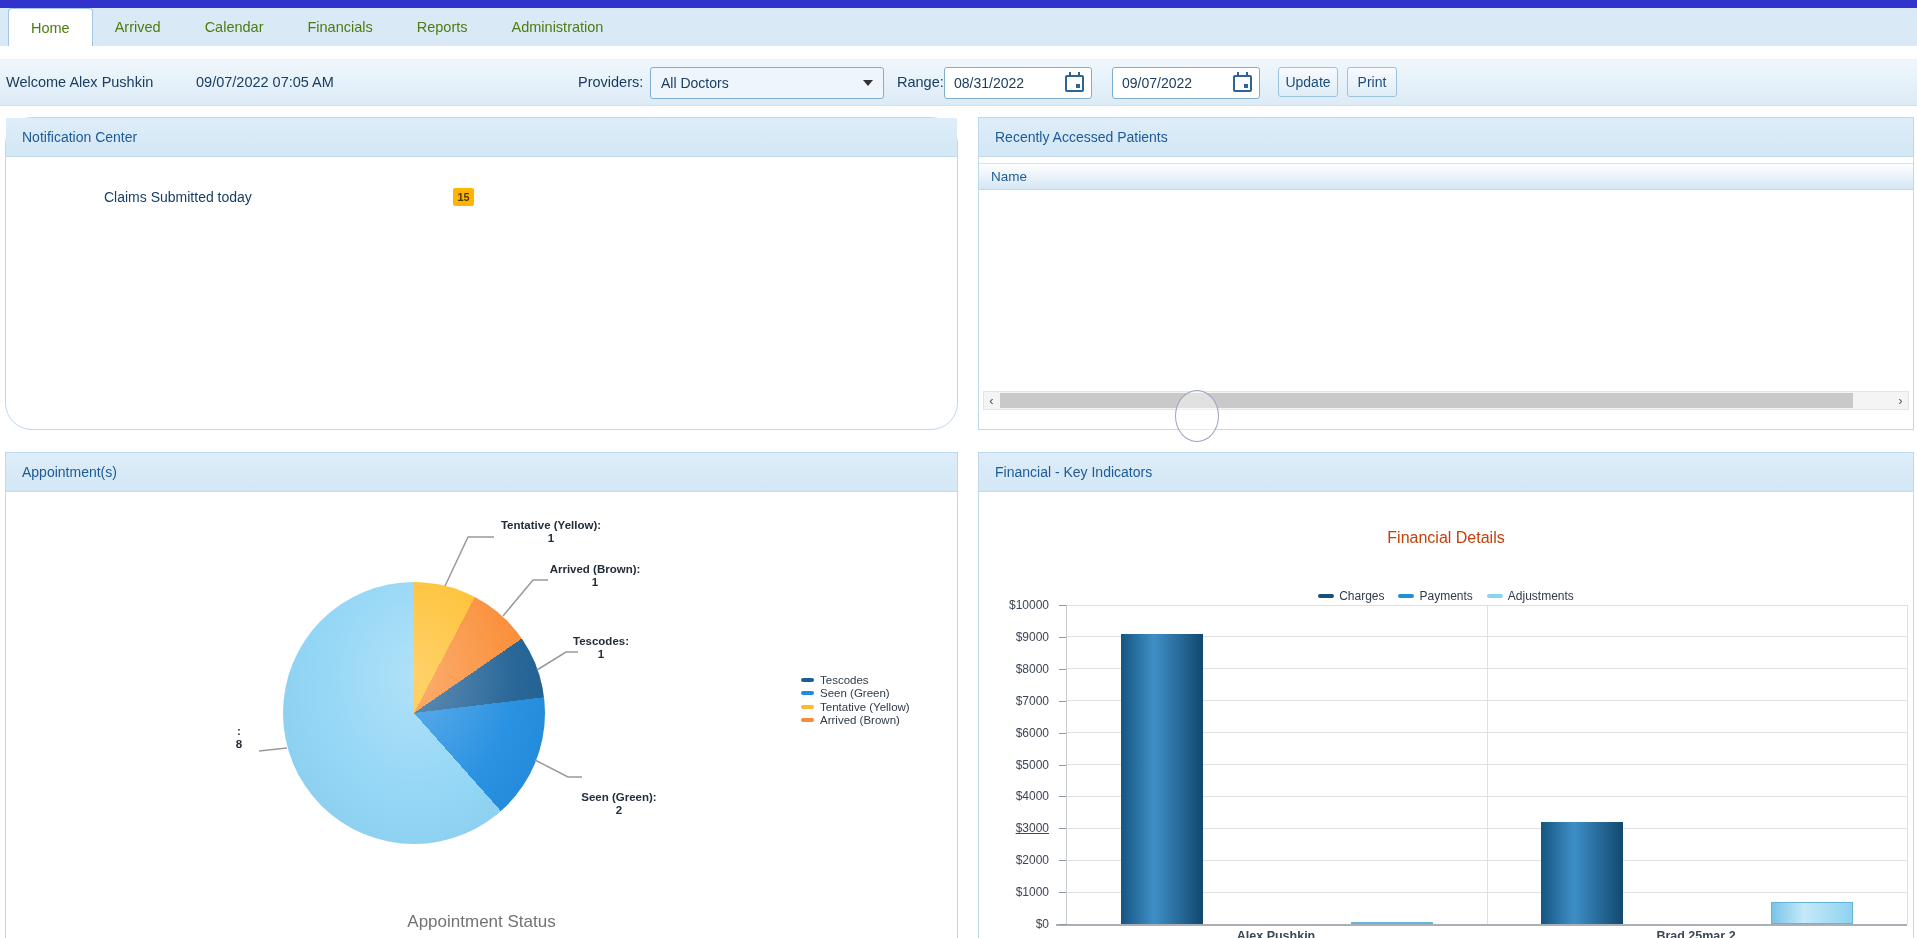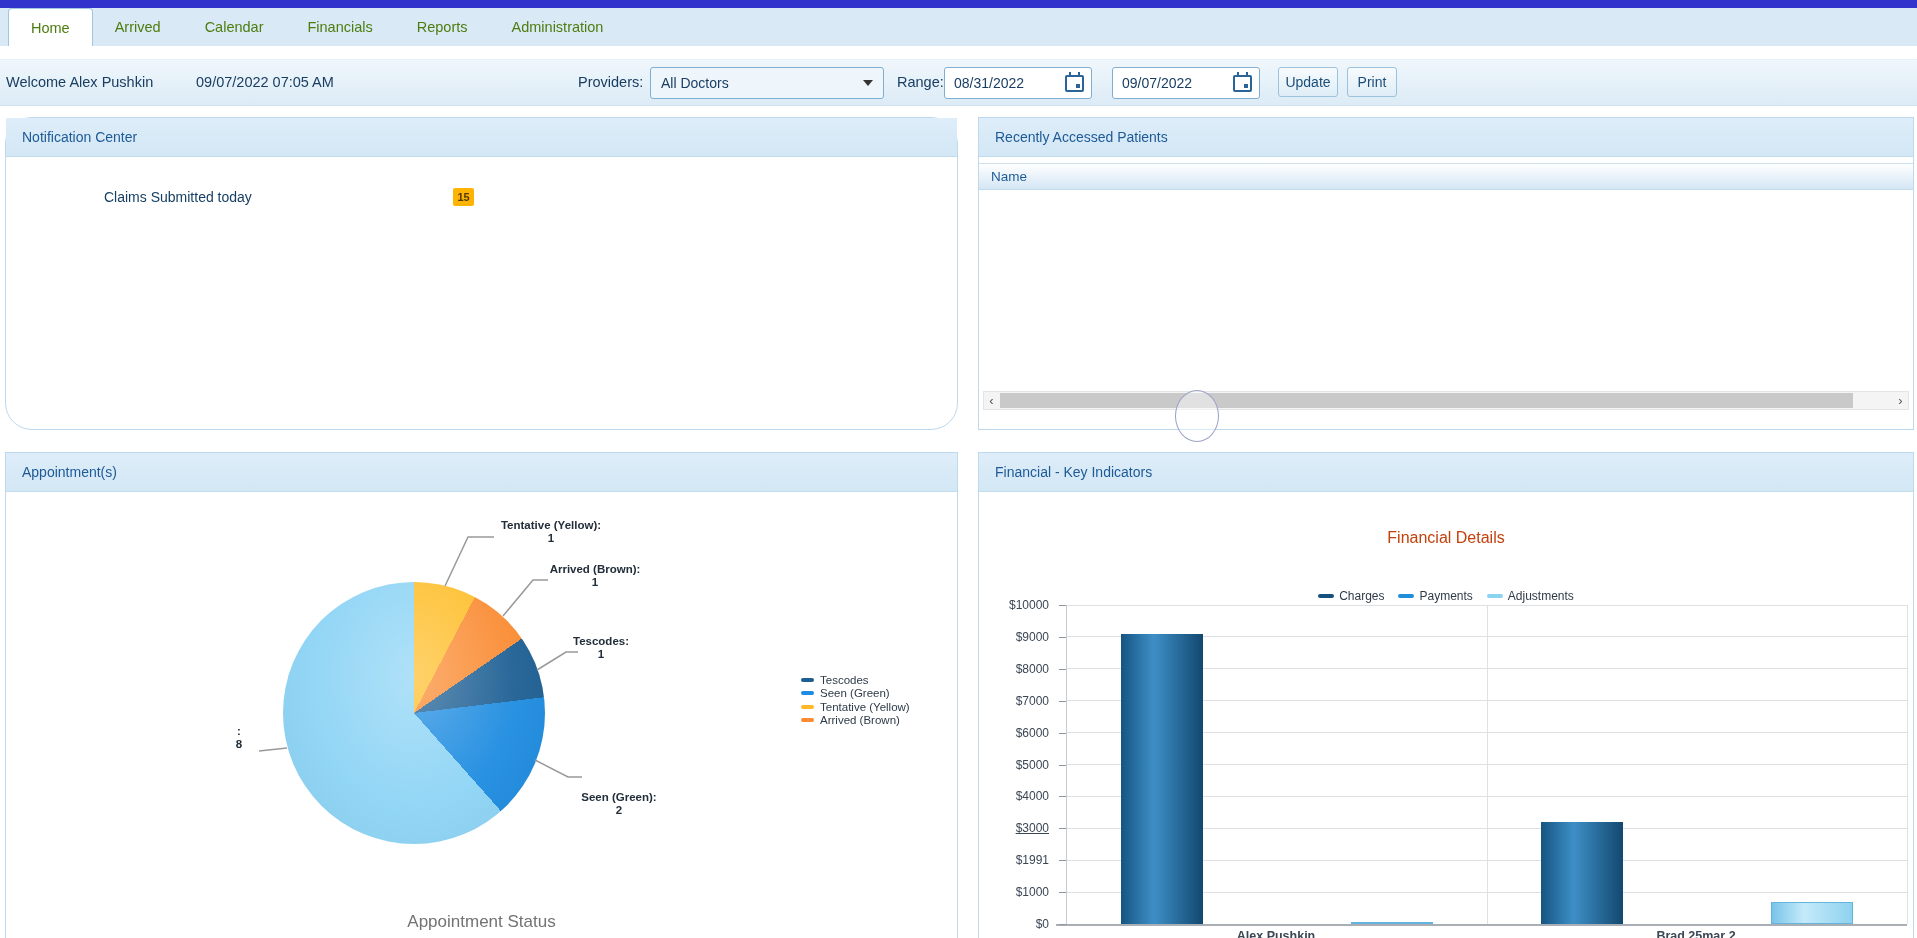--- a/index.html
+++ b/index.html
@@ -238,21 +238,21 @@
         <div class="bar charges" style="left: 54px; width: 82px; height: 290.3px;"></div>
         <div class="bar adjustments" style="left: 284px; width: 82px; height: 1.9px;"></div>
         <div class="bar charges" style="left: 474px; width: 82px; height: 102.1px;"></div>
         <div class="bar adjustments" style="left: 704px; width: 82px; height: 22.3px;"></div>
       </div>
     <div class="xaxis"></div>
   <div class="ytick-label" style="top: 464px;">$0</div>
       <div class="ytick-mark" style="top: 471px;"></div>
       <div class="ytick-label" style="top: 432.1px;">$1000</div>
       <div class="ytick-mark" style="top: 439.1px;"></div>
-      <div class="ytick-label" style="top: 400.2px;">$1991</div>
+      <div class="ytick-label" style="top: 400.2px;">$2000</div>
       <div class="ytick-mark" style="top: 407.2px;"></div>
       <div class="ytick-label" style="top: 368.3px; text-decoration: underline;">$3000</div>
       <div class="ytick-mark" style="top: 375.3px;"></div>
       <div class="ytick-label" style="top: 336.4px;">$4000</div>
       <div class="ytick-mark" style="top: 343.4px;"></div>
       <div class="ytick-label" style="top: 304.5px;">$5000</div>
       <div class="ytick-mark" style="top: 311.5px;"></div>
       <div class="ytick-label" style="top: 272.6px;">$6000</div>
       <div class="ytick-mark" style="top: 279.6px;"></div>
       <div class="ytick-label" style="top: 240.7px;">$7000</div>

